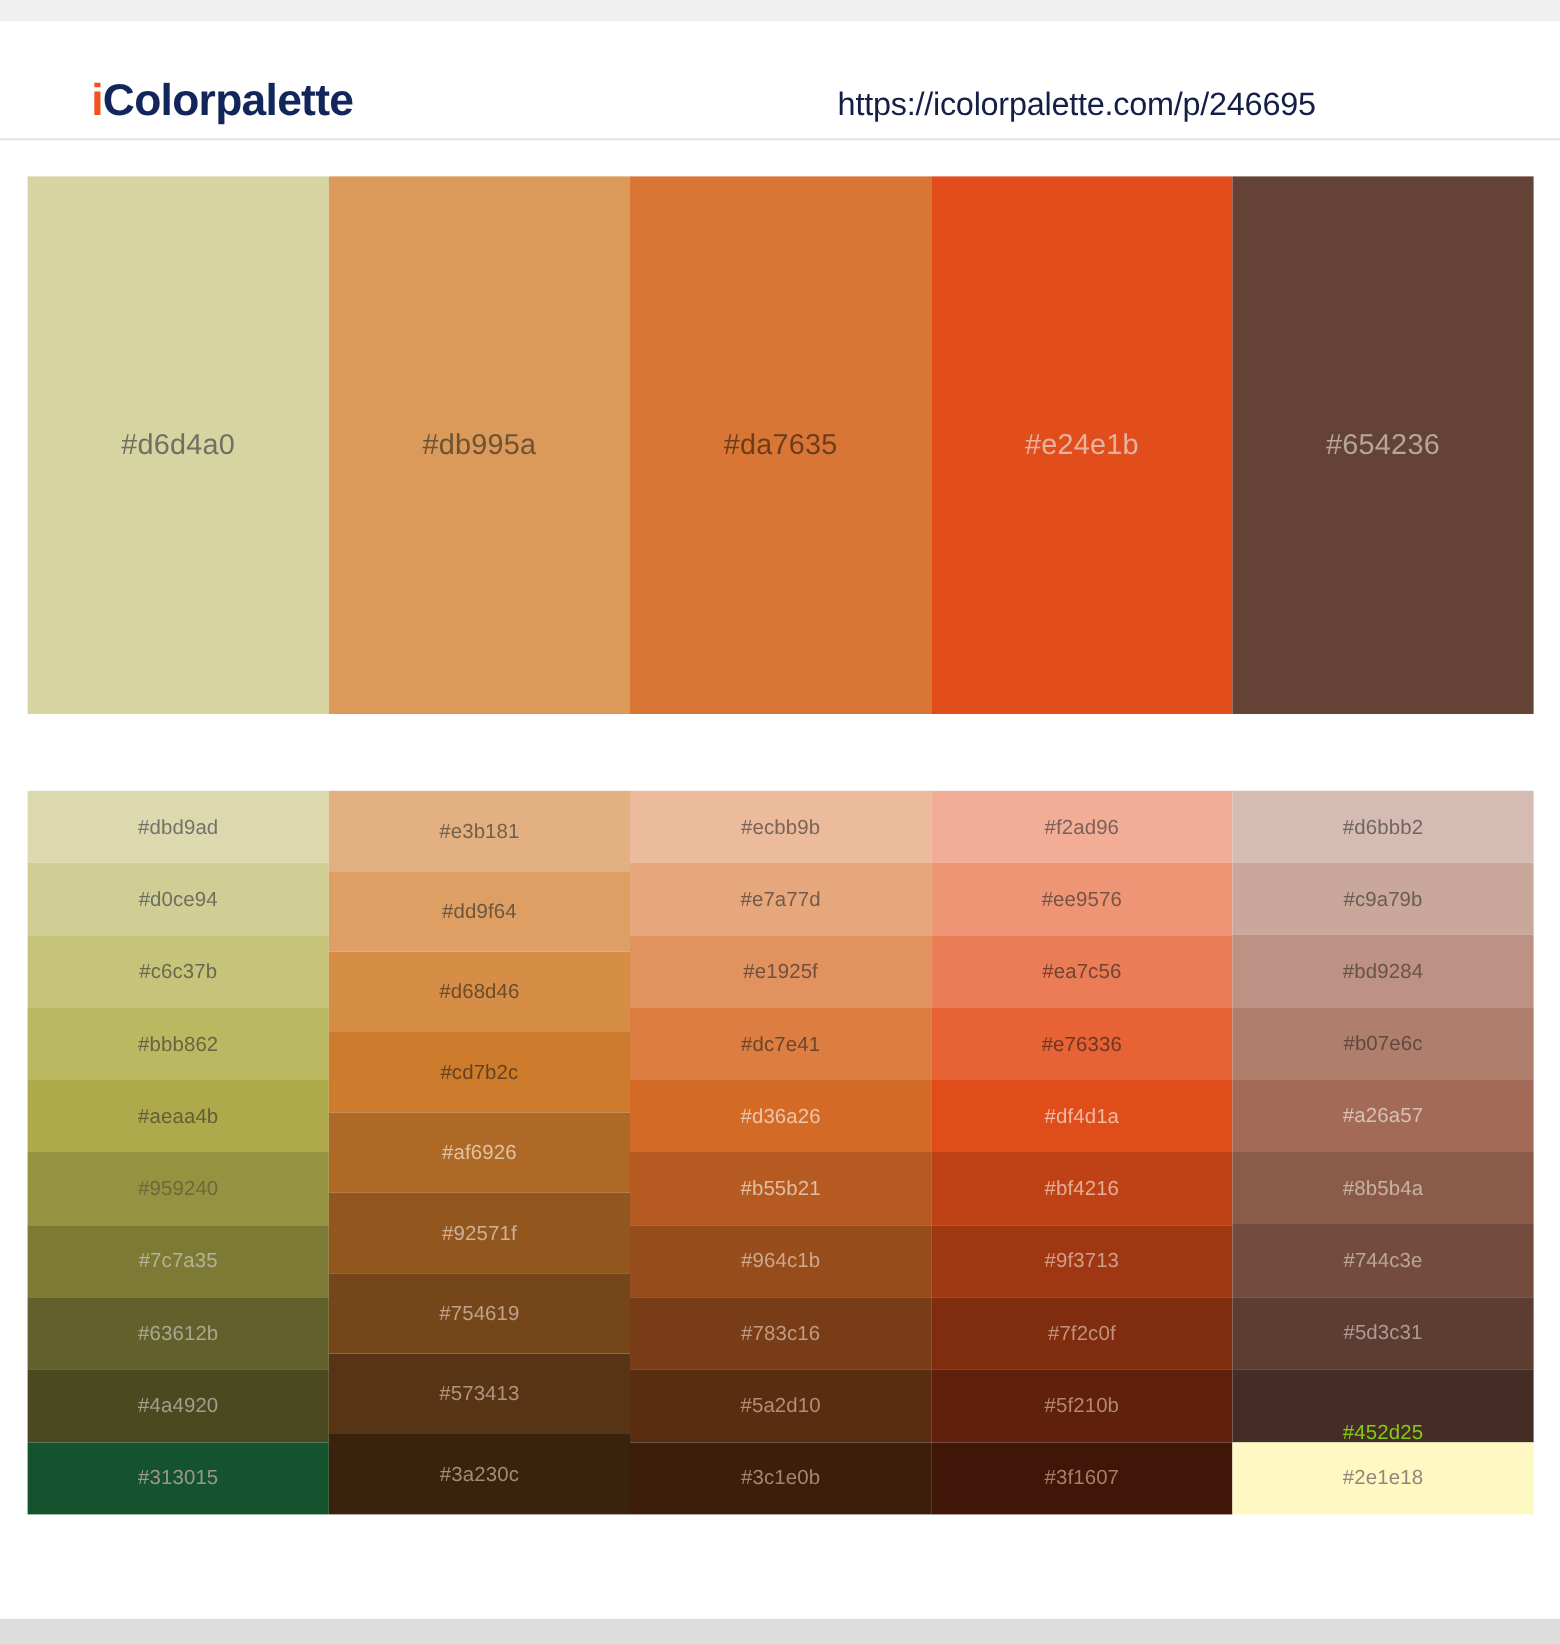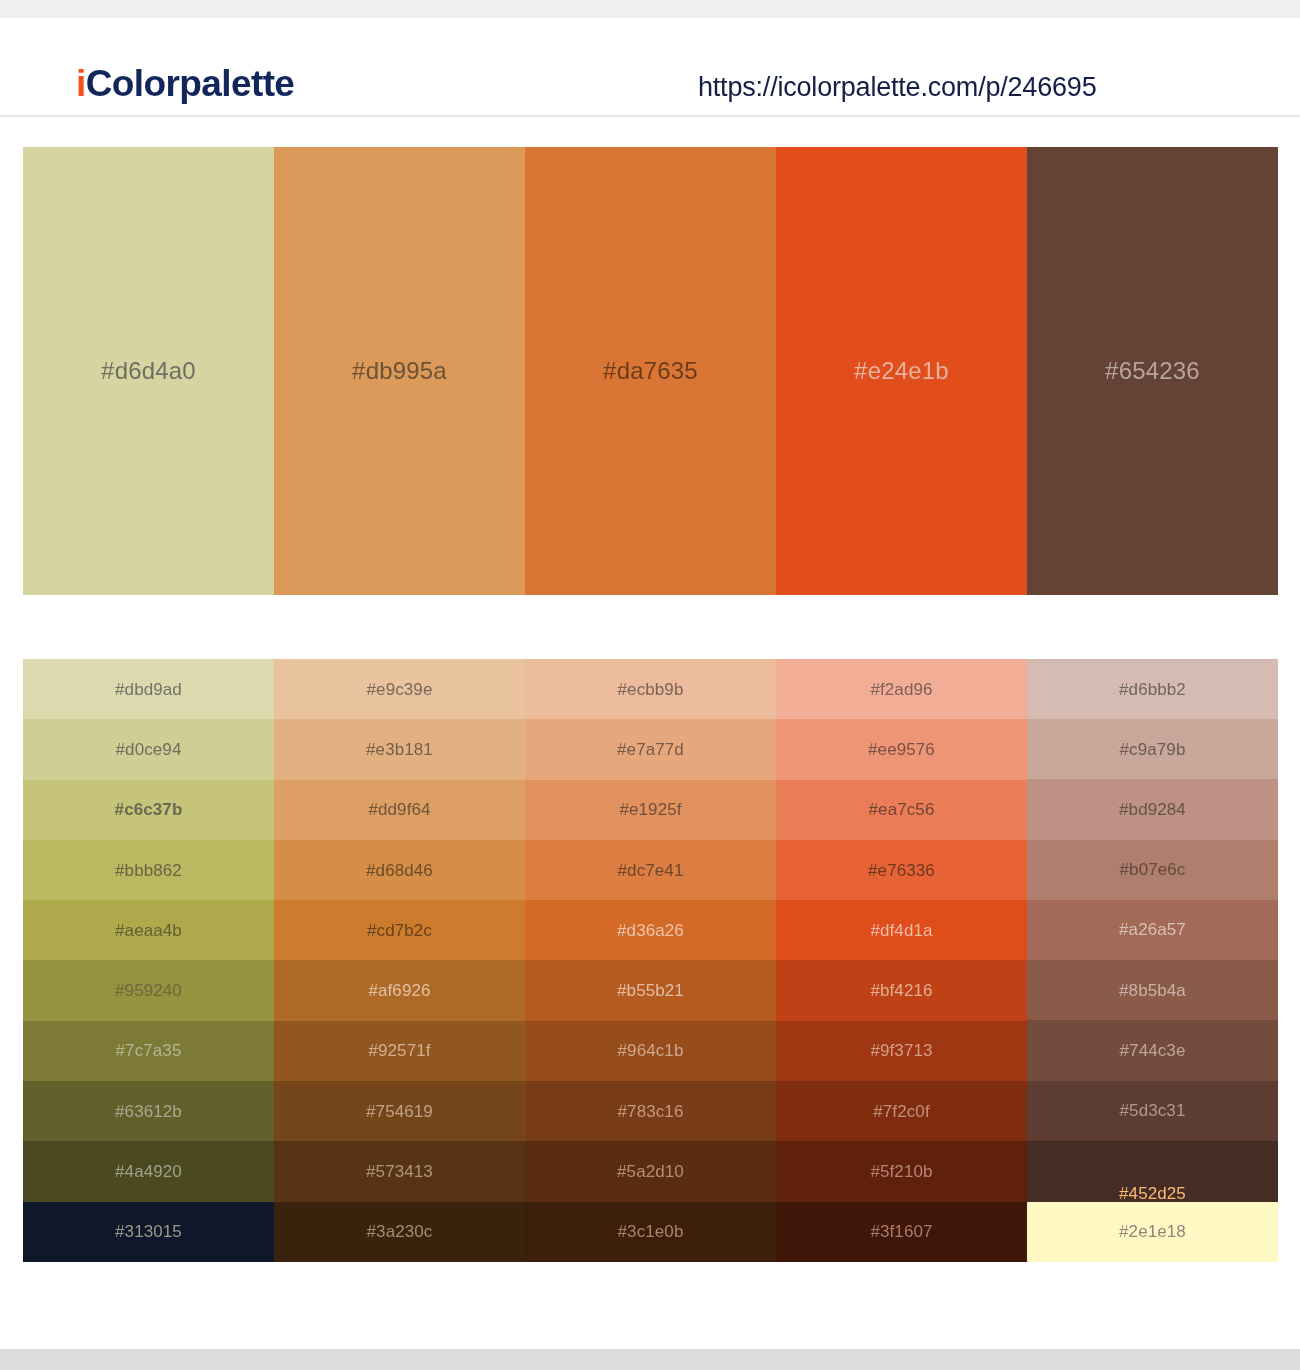--- a/index.html
+++ b/index.html
@@ -155,48 +155,45 @@
 
   <section class="shade-grid">
       <div class="shade-col">
         <div class="shade-cell" style="background: rgb(219, 217, 173);">
           <span class="hexlabel" style="color: rgb(115, 115, 106);">#dbd9ad</span>
         </div>
         <div class="shade-cell" style="background: rgb(208, 206, 148);">
           <span class="hexlabel" style="color: rgb(110, 110, 94);">#d0ce94</span>
         </div>
         <div class="shade-cell" style="background: rgb(198, 195, 123);">
-          <span class="hexlabel" style="color: rgb(106, 105, 80); font-weight: bold;">#c6c37b</span>
+          <span class="hexlabel" style="color: rgb(106, 105, 80);">#c6c37b</span>
         </div>
         <div class="shade-cell" style="background: rgb(187, 184, 98);">
           <span class="hexlabel" style="color: rgb(102, 100, 67);">#bbb862</span>
         </div>
         <div class="shade-cell" style="background: rgb(174, 170, 75);">
           <span class="hexlabel" style="color: rgb(97, 95, 54);">#aeaa4b</span>
         </div>
         <div class="shade-cell" style="background: rgb(149, 146, 64);">
           <span class="hexlabel" style="color: rgb(107, 106, 60);">#959240</span>
         </div>
         <div class="shade-cell" style="background: rgb(124, 122, 53);">
           <span class="hexlabel" style="color: rgb(181, 179, 152);">#7c7a35</span>
         </div>
         <div class="shade-cell" style="background: rgb(99, 97, 43);">
           <span class="hexlabel" style="color: rgb(170, 167, 145);">#63612b</span>
         </div>
         <div class="shade-cell" style="background: rgb(74, 73, 32);">
           <span class="hexlabel" style="color: rgb(162, 159, 140);">#4a4920</span>
         </div>
-        <div class="shade-cell" style="background: #0f172a;">
+        <div class="shade-cell" style="background: #14532d;">
           <span class="hexlabel" style="color: rgb(155, 152, 135);">#313015</span>
         </div>
       </div>
       <div class="shade-col">
-        <div class="shade-cell" style="background: rgb(233, 195, 158);">
-          <span class="hexlabel" style="color: rgb(120, 104, 90);">#e9c39e</span>
-        </div>
         <div class="shade-cell" style="background: rgb(227, 177, 129);">
           <span class="hexlabel" style="color: rgb(116, 95, 74);">#e3b181</span>
         </div>
         <div class="shade-cell" style="background: rgb(221, 159, 100);">
           <span class="hexlabel" style="color: rgb(111, 86, 59);">#dd9f64</span>
         </div>
         <div class="shade-cell" style="background: rgb(214, 141, 70);">
           <span class="hexlabel" style="color: rgb(107, 76, 44);">#d68d46</span>
         </div>
         <div class="shade-cell" style="background: rgb(205, 123, 44);">
@@ -301,21 +298,21 @@
         <div class="shade-cell" style="background: rgb(139, 91, 74);">
           <span class="hexlabel" style="color: rgb(201, 177, 166);">#8b5b4a</span>
         </div>
         <div class="shade-cell" style="background: rgb(116, 76, 62);">
           <span class="hexlabel" style="color: rgb(188, 165, 155);">#744c3e</span>
         </div>
         <div class="shade-cell" style="background: rgb(93, 60, 49);">
           <span class="hexlabel" style="color: rgb(175, 153, 145);">#5d3c31</span>
         </div>
         <div class="shade-cell" style="background: rgb(69, 45, 37);">
-          <span class="hexlabel" style="color: #fdba74; margin-top: 44px;">#452d25</span>
+          <span class="hexlabel" style="color: #84cc16; margin-top: 44px;">#452d25</span>
         </div>
         <div class="shade-cell" style="background: #fef9c3;">
           <span class="hexlabel" style="color: rgb(151, 131, 124);">#2e1e18</span>
         </div>
       </div>
     </section>
 
   <div class="bottom-band"></div>
 
 </div>

